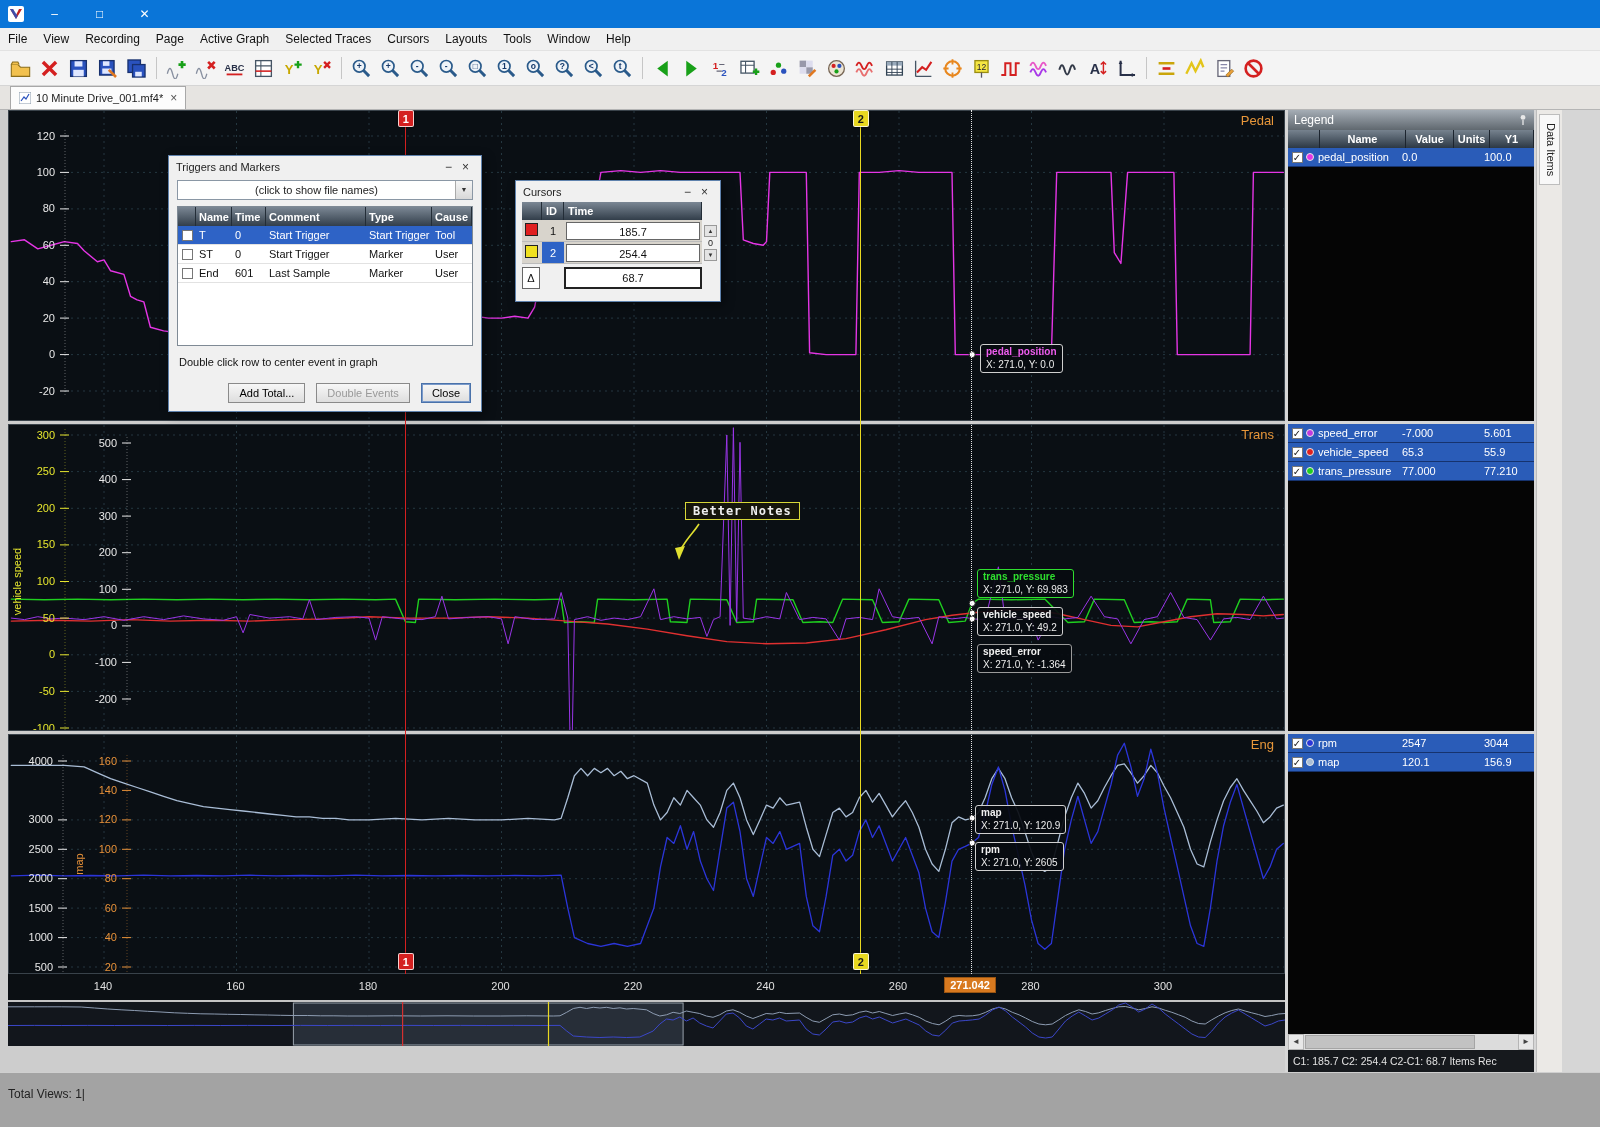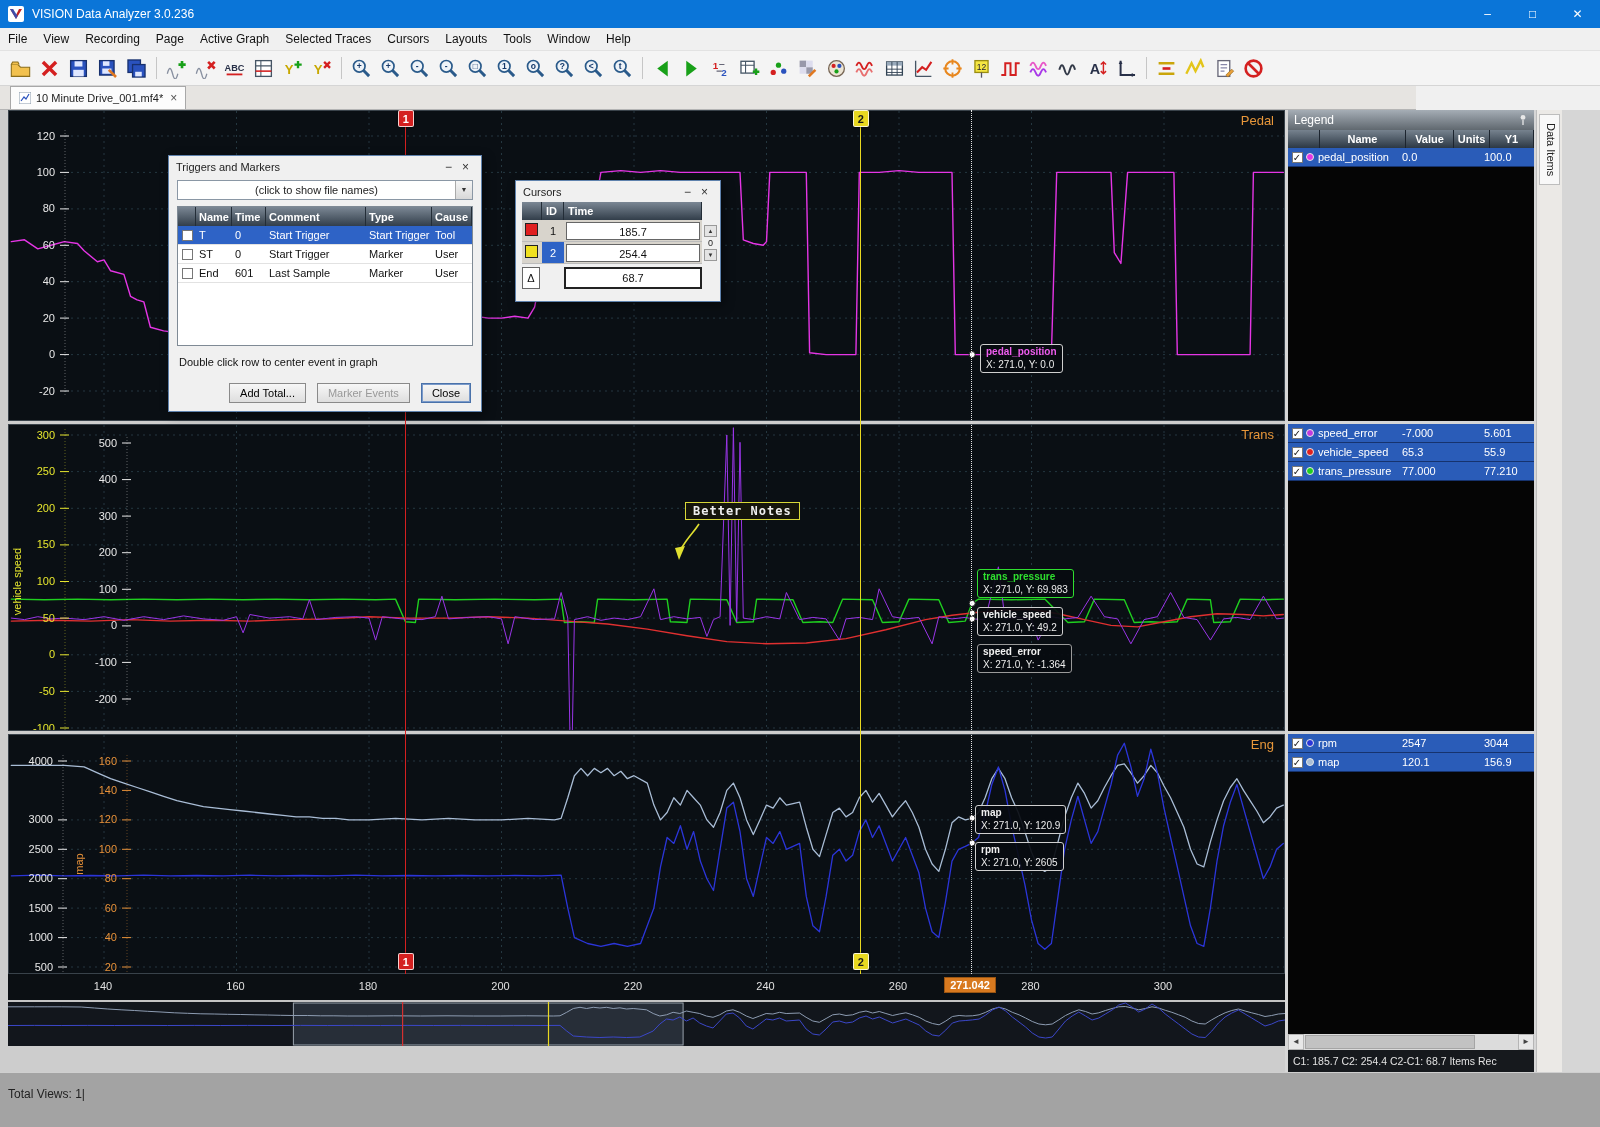--- a/index.html
+++ b/index.html
@@ -9,21 +9,21 @@
 .appicon svg{width:16px;height:16px;display:block}
 .apptitle{flex:1}
 .wbtns{display:flex;height:28px}
 .wbtn{width:45px;text-align:center;line-height:28px;font-size:12px}
 .menubar{position:absolute;top:28px;left:0;width:1600px;height:22px;background:#f0f0f0;display:flex;align-items:center;font-size:12px;color:#111;z-index:40}
 .mitem{padding:13px 8px}
 .toolbar{position:absolute;top:50px;left:0;width:1600px;height:36px;background:#f4f4f4;border-top:1px solid #e2e2e2;border-bottom:1px solid #d5d5d5;display:flex;align-items:center;padding-left:6px;z-index:40}
 .tbtn{width:27px;height:27px;background:none;border:1px solid transparent;margin:0 1px;padding:2px}
 .tbtn svg{width:21px;height:21px;display:block}
 .tsep{width:1px;height:22px;background:#c6c6c6;margin:0 5px}
-.tabbar{position:absolute;top:86px;left:0;width:1416px;height:24px;background:#e6e4e1;border-bottom:1px solid #b5b5b5;display:flex;align-items:flex-end;padding-left:10px;z-index:40}
+.tabbar{position:absolute;top:86px;left:0;width:1600px;height:24px;background:#e6e4e1;border-bottom:1px solid #b5b5b5;display:flex;align-items:flex-end;padding-left:10px;z-index:40}
 .doc-tab{height:23px;background:#fcfcfc;border:1px solid #a8a8a8;border-bottom:none;display:flex;align-items:center;gap:5px;padding:0 8px;font-size:11px;color:#222}
 .tab-ic svg{width:12px;height:12px;display:block}
 .tab-x{color:#555;font-size:12px;margin-left:2px}
 .main{position:absolute;top:110px;left:0;width:1600px;height:962px;background:#d6d6d6}
 .graphs{position:absolute;top:0;left:0;width:1285px;height:962px;background:#cdcdcd}
 .panel{position:absolute;left:8px;width:1277px;background:#0a0f14;border:1px solid #39424a}
 .panel svg{position:absolute;left:0;top:0}
 .p0{top:0;height:311px}
 .p1{top:314px;height:307px}
 .p2{top:624px;height:240px}
@@ -116,21 +116,20 @@
 <body>
 
 <div class="titlebar">
   <span class="appicon">
       <svg viewBox="0 0 16 16">
         <rect width="16" height="16" rx="2" fill="#fff"></rect>
         <path d="M2 3l6 10L14 3h-3L8 9 5 3z" fill="#c22222"></path>
         <path d="M5 3H2l6 10 1.7-2.9z" fill="#2a52be" opacity=".85"></path>
       </svg>
     </span>
-  <span class="apptitle">VISION Data Analyzer 3.0.236</span>
   <span class="wbtns">
     <span class="wbtn">–</span>
     <span class="wbtn">□</span>
     <span class="wbtn">✕</span>
   </span>
 </div>
 <div class="menubar">
     <span class="mitem">File</span>
     <span class="mitem">View</span>
     <span class="mitem">Recording</span>
@@ -803,21 +802,21 @@
         <span class="tc1">End</span>
         <span class="tc2">601</span>
         <span class="tc3">Last Sample</span>
         <span class="tc4">Marker</span>
         <span class="tc5">User</span>
       </div>
     </div>
     <div class="tg-hint">Double click row to center event in graph</div>
     <div class="tg-btns">
       <button class="btn">Add Total...</button>
-      <button class="btn dis">Marker Events</button>
+      <button class="btn dis">Double Events</button>
       <button class="btn def">Close</button>
     </div>
   </div>
 
   <div class="dlg cur">
     <div class="dlg-title">
       <span class="t">Cursors</span>
       <span class="dlg-btn">−</span>
       <span class="dlg-btn">×</span>
     </div>

